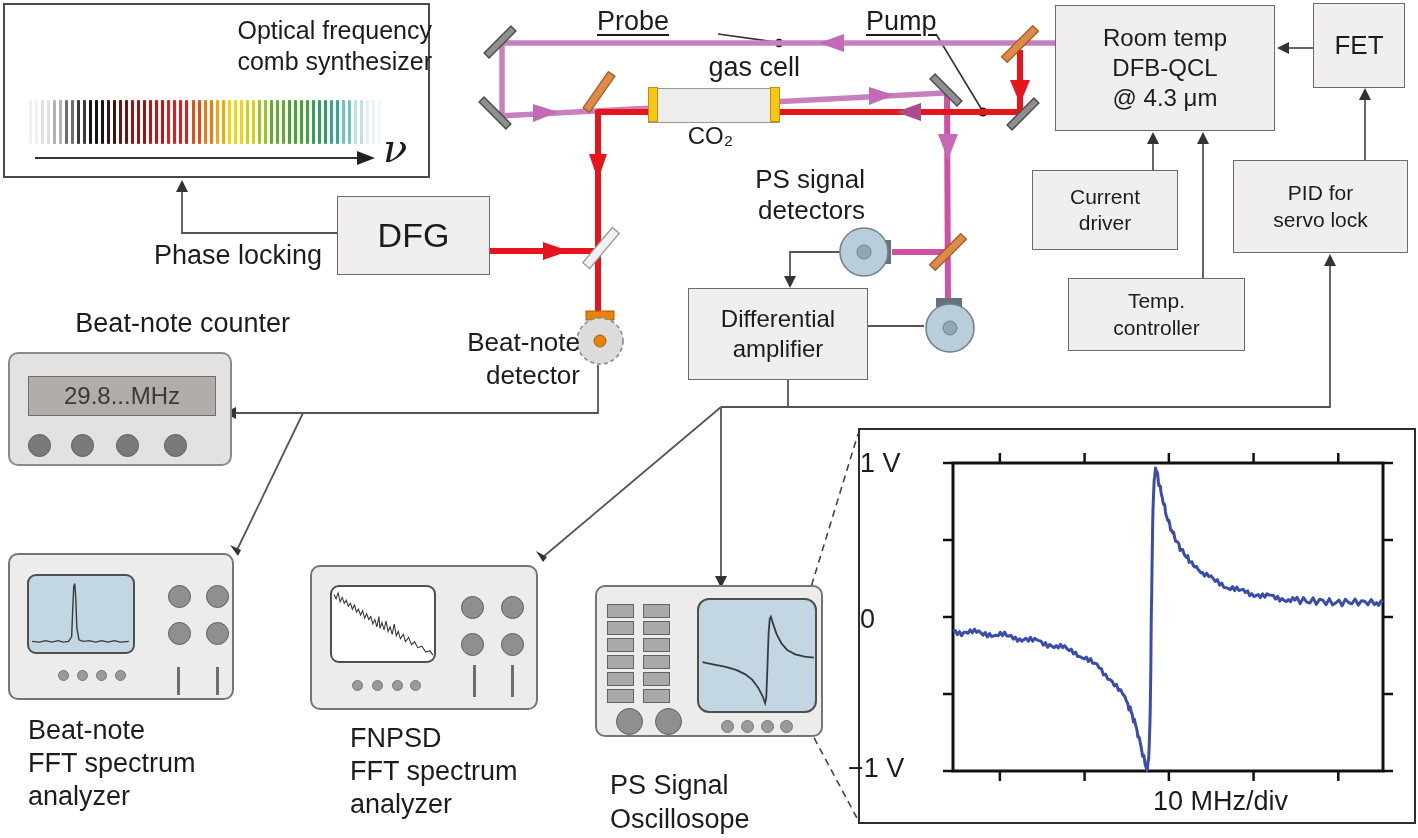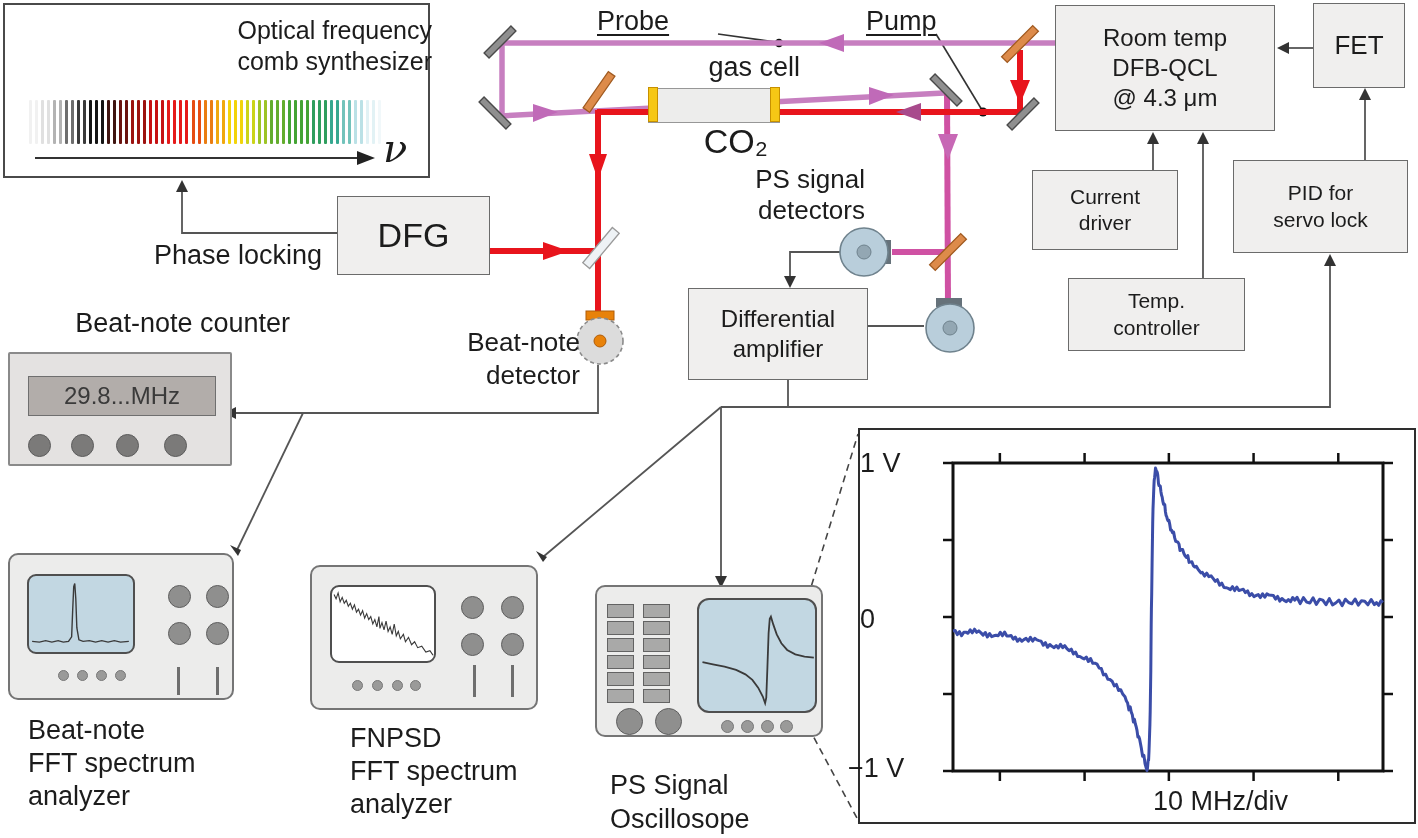--- a/index.html
+++ b/index.html
@@ -13,21 +13,21 @@
   .center{text-align:right}
   .right{}
   .underl{text-decoration:underline;text-decoration-thickness:2px;text-underline-offset:4px}
   .inst{position:absolute;background:#ececeb;border:2px solid #757575;border-radius:10px;box-sizing:border-box}
   .screen{position:absolute;border:2px solid #4f4f4f;border-radius:9px;overflow:hidden;box-sizing:border-box}
   .screen svg{display:block;width:100%;height:100%}
   .knob{position:absolute;width:23px;height:23px;border-radius:50%;background:#8f8f8e;border:1.6px solid #5e5e5e;box-sizing:border-box}
   .dot{position:absolute;width:11px;height:11px;border-radius:50%;background:#9a9a99;border:1px solid #787878;box-sizing:border-box}
   .slot{position:absolute;width:3px;background:#6e6e6e}
   .pbtn{position:absolute;width:27px;height:14px;background:#a9a9a8;border:1.6px solid #636363;box-sizing:border-box}
-  .counter{position:absolute;background:#e4e2e1;border:2px solid #8a8a8a;border-radius:2px;box-sizing:border-box}
+  .counter{position:absolute;background:#e4e2e1;border:2px solid #8a8a8a;border-radius:10px;box-sizing:border-box}
   .cdisplay{position:absolute;background:#b2adaa;border:1.6px solid #6f6f6f;display:flex;align-items:center;justify-content:center;
             color:#3a3a3a;box-sizing:border-box}
   .cbtn{position:absolute;width:23px;height:23px;border-radius:50%;background:#7b7a79;border:1px solid #5c5c5c;box-sizing:border-box}
   #combbox{position:absolute;left:3px;top:3px;width:427px;height:175px;background:#fff;border:2.2px solid #4a4a4a;box-sizing:border-box}
   #combbars span{position:absolute;top:0;width:3px;border-radius:1px}
   #plotpanel{position:absolute;left:858px;top:428px;width:558px;height:396px;background:#fff;border:2.5px solid #2e2e2e;box-sizing:border-box}
   .nu{font-family:"DejaVu Serif",serif;font-style:italic}
 </style>
 </head>
 <body>
@@ -222,21 +222,21 @@
   </div>
 
   <div class="lbl underl" style="left:597px;top:6px;font-size:27px">Probe</div>
   <div class="lbl underl" style="left:866px;top:6px;font-size:27px">Pump</div>
 
   <div class="abs" style="left:648px;top:88px;width:132px;height:35px;background:#ededec;border:1.6px solid #979797;box-sizing:border-box">
     <div class="abs" style="left:-1px;top:-2px;width:10px;height:35px;background:#f6c715;border:1.4px solid #c79000;box-sizing:border-box"></div>
     <div class="abs" style="right:-1px;top:-2px;width:10px;height:35px;background:#f6c715;border:1.4px solid #c79000;box-sizing:border-box"></div>
   </div>
   <div class="lbl center" style="left:630px;top:52px;width:170px;font-size:27px">gas cell</div>
-  <div class="lbl center" style="left:658px;top:122px;width:110px;font-size:34px">CO₂</div>
+  <div class="lbl center" style="left:623px;top:122px;width:110px;font-size:24px">CO₂</div>
 
   <div class="box" style="left:1055px;top:5px;width:220px;height:126px;font-size:24px">
     <div>Room temp</div>
     <div>DFB-QCL</div>
     <div>@ 4.3 μm</div>
   </div>
   <div class="box" style="left:1313px;top:3px;width:92px;height:85px;font-size:26px">
     <div>FET</div>
   </div>
   <div class="box" style="left:1032px;top:170px;width:146px;height:80px;font-size:21px">

